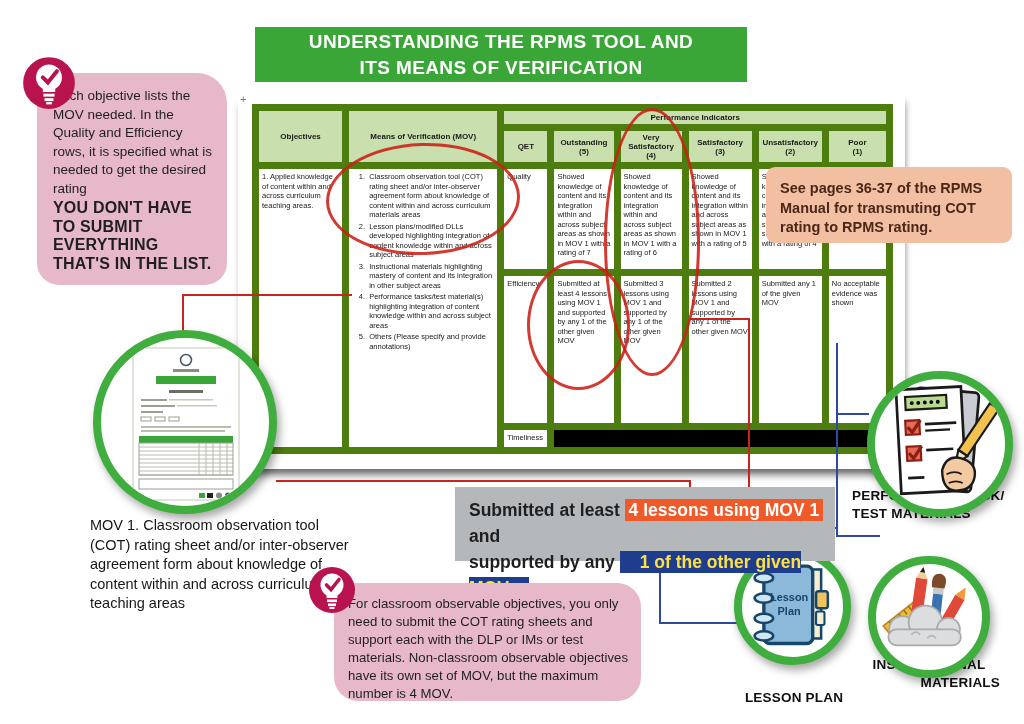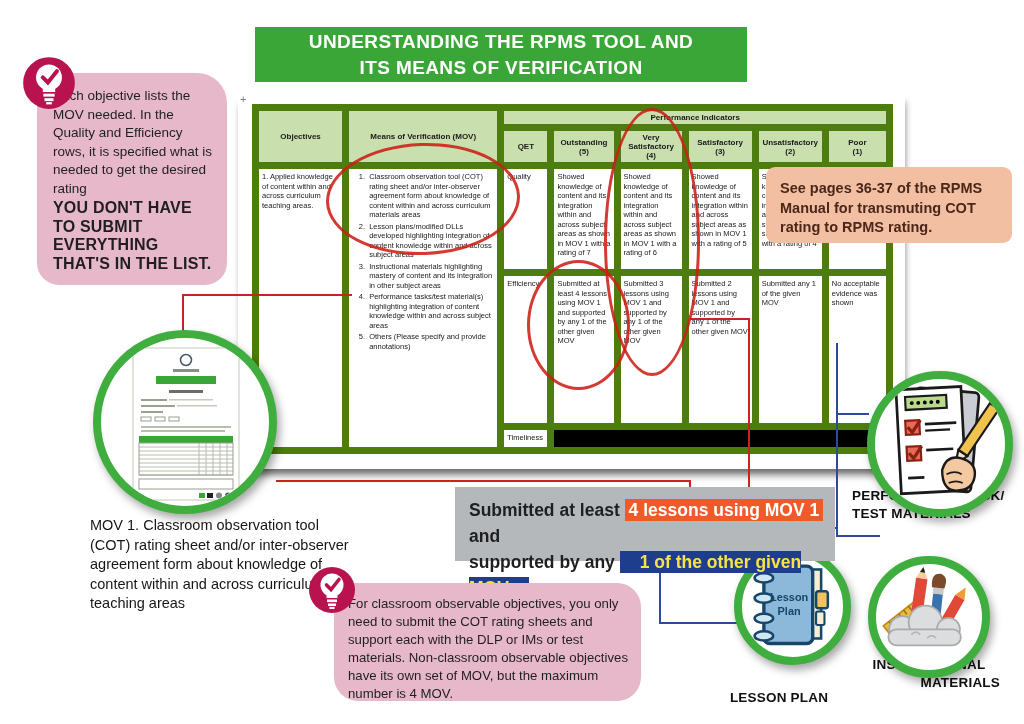--- a/index.html
+++ b/index.html
@@ -289,21 +289,21 @@
       <g fill="#cfe7f2" stroke="#17466b" stroke-width="3">
         <ellipse cx="26" cy="26" rx="11" ry="5.5"></ellipse>
           <ellipse cx="26" cy="50" rx="11" ry="5.5"></ellipse>
         <ellipse cx="26" cy="74" rx="11" ry="5.5"></ellipse>
           <ellipse cx="26" cy="95" rx="11" ry="5.5"></ellipse>
       </g>
       <text x="56" y="54" text-anchor="middle" font-family="Liberation Sans, sans-serif" font-size="13" font-weight="bold" fill="#17466b">Lesson</text>
       <text x="56" y="70" text-anchor="middle" font-family="Liberation Sans, sans-serif" font-size="13" font-weight="bold" fill="#17466b">Plan</text>
     </svg>
   </div>
-  <div class="abs iconlabel center" style="left:709px;top:689px;width:140px;">LESSON PLAN</div>
+  <div class="abs iconlabel center" style="left:724px;top:689px;width:140px;">LESSON PLAN</div>
 
   <div class="abs ring" style="left:868px;top:556px;width:122px;height:122px;">
     <svg width="106" height="106" viewBox="0 0 120 120">
       <g transform="rotate(-38 30 62)">
         <rect x="8" y="55" width="46" height="15" fill="#f0b93c" stroke="#c08a1e" stroke-width="2"></rect>
         <g stroke="#8a6a14" stroke-width="1.5">
           <line x1="16" y1="55" x2="16" y2="61"></line>
             <line x1="23" y1="55" x2="23" y2="61"></line>
           <line x1="30" y1="55" x2="30" y2="61"></line>
             <line x1="37" y1="55" x2="37" y2="61"></line>

